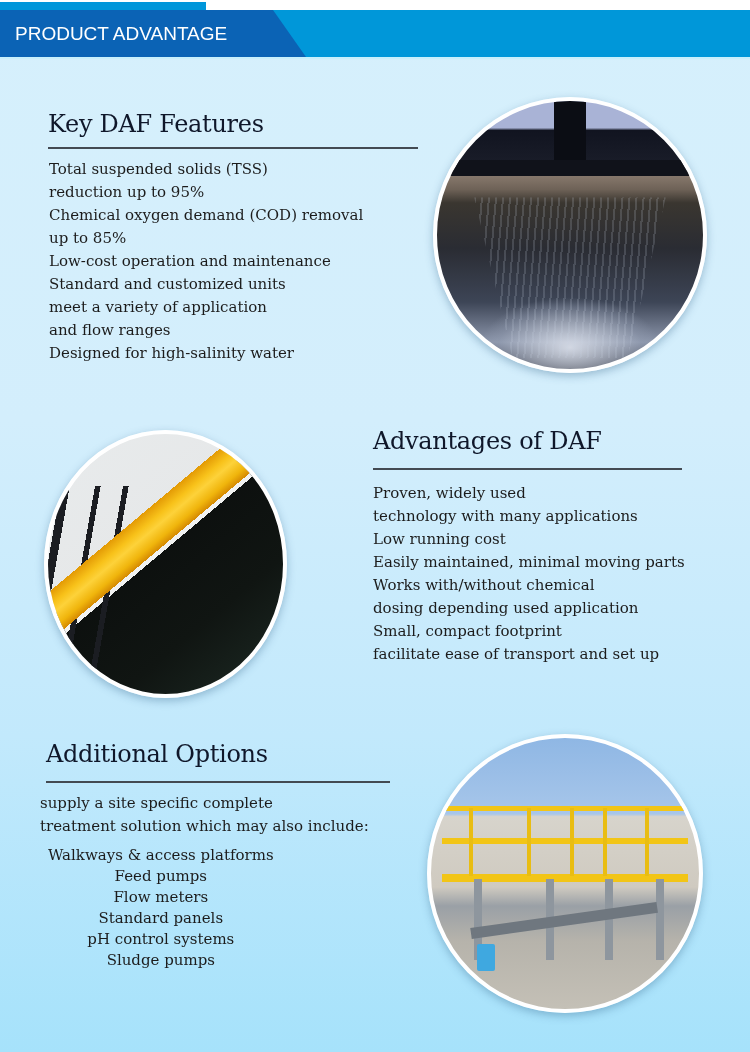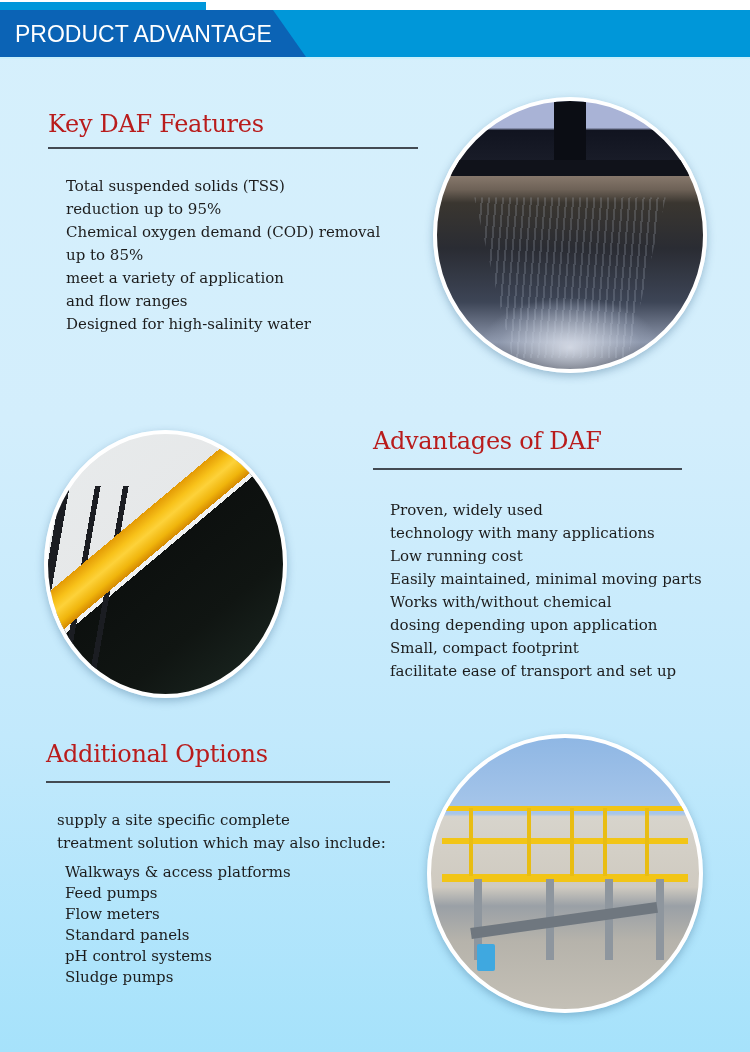--- a/index.html
+++ b/index.html
@@ -9,27 +9,27 @@
     font-family: "DejaVu Serif", "Liberation Serif", serif;
     color:#1d1d1d;
   }
   .topwhite { position:absolute; left:0; top:0; width:750px; height:10px; background:#ffffff; }
   .stripe { position:absolute; left:0; top:2px; width:206px; height:9px; background:#0096da;
             clip-path: polygon(0 0, 100% 0, 100% 100%, 0 100%); }
   .bar { position:absolute; left:0; top:10px; width:750px; height:47px; background:#0097d9; }
   .panel { position:absolute; left:0; top:10px; width:306px; height:47px; background:#0b63b5;
            clip-path: polygon(0 0, 273px 0, 306px 100%, 0 100%); }
   .banner-title { position:absolute; left:15px; top:19px; font-family:"Liberation Sans", sans-serif;
-                  font-size:23px; color:#ffffff; letter-spacing:0px; line-height:30px; }
+                  font-size:19px; color:#ffffff; letter-spacing:0px; line-height:30px; }
   .underbar { position:absolute; left:0; top:57px; width:750px; height:2px; background:#c8f0fc; }
 
-  .heading { position:absolute; font-family:"DejaVu Serif", serif; font-size:24px; color:#b91c1c;
+  .heading { position:absolute; font-family:"DejaVu Serif", serif; font-size:24px; color:#0f172a;
              line-height:30px; white-space:nowrap; letter-spacing:-0.3px; }
   .rule { position:absolute; height:2px; background:#434a52; }
-  .lines { position:absolute; margin:17px; padding:0; list-style:none; }
+  .lines { position:absolute; margin:0; padding:0; list-style:none; }
   .lines li { font-size:15px; line-height:23px; white-space:nowrap; color:#1c1c1c; }
   .lines.tight li { line-height:21px; }
 
   .circle { position:absolute; border-radius:50%; border:4px solid #ffffff; overflow:hidden;
             box-shadow: 0 3px 8px rgba(40,90,130,0.35); box-sizing:border-box; }
 
   
   .photo1 { background:
       radial-gradient(ellipse 45% 25% at 50% 92%, rgba(225,230,240,0.85), rgba(150,160,180,0.35) 60%, transparent 75%),
       linear-gradient(180deg, #a9b3d6 0%, #a9b3d6 10%, #111420 11%, #1a1d29 24%, #8b7c70 27%, #6e6257 33%, #3a3630 38%, #2a2c33 55%, #3d4556 75%, #8c96ab 90%, #2a2d38 100%);
@@ -72,20 +72,22 @@
 <div class="banner-title">PRODUCT ADVANTAGE</div>
 <div class="underbar"></div>
 
 <div class="heading" style="left:48px; top:109px;">Key DAF Features</div>
 <div class="rule" style="left:48px; top:147px; width:370px;"></div>
 <ul class="lines" style="left:49px; top:158px;">
   <li>Total suspended solids (TSS)</li>
   <li>reduction up to 95%</li>
   <li>Chemical oxygen demand (COD) removal</li>
   <li>up to 85%</li>
+  <li>Low-cost operation and maintenance</li>
+  <li>Standard and customized units</li>
   <li>meet a variety of application</li>
   <li>and flow ranges</li>
   <li>Designed for high-salinity water</li>
 </ul>
 <div class="circle photo1" style="left:433px; top:97px; width:274px; height:276px;">
   <div class="pipe"></div>
   <div class="beam"></div>
   <div class="fall"></div>
 </div>
 
@@ -95,32 +97,32 @@
   <div class="pipe"></div>
 </div>
 <div class="heading" style="left:373px; top:426px;">Advantages of DAF</div>
 <div class="rule" style="left:373px; top:468px; width:309px;"></div>
 <ul class="lines" style="left:373px; top:482px;">
   <li>Proven, widely used</li>
   <li>technology with many applications</li>
   <li>Low running cost</li>
   <li>Easily maintained, minimal moving parts</li>
   <li>Works with/without chemical</li>
-  <li>dosing depending upon application</li>
+  <li>dosing depending used application</li>
   <li>Small, compact footprint</li>
   <li>facilitate ease of transport and set up</li>
 </ul>
 
 <div class="heading" style="left:46px; top:739px;">Additional Options</div>
 <div class="rule" style="left:46px; top:781px; width:344px;"></div>
 <ul class="lines" style="left:40px; top:792px;">
   <li>supply a site specific complete</li>
   <li>treatment solution which may also include:</li>
 </ul>
-<ul class="lines tight" style="left:48px; top:845px;">
+<ul class="lines tight" style="left:48px; top:845px;text-align:center;">
   <li>Walkways &amp; access platforms</li>
   <li>Feed pumps</li>
   <li>Flow meters</li>
   <li>Standard panels</li>
   <li>pH control systems</li>
   <li>Sludge pumps</li>
 </ul>
 <div class="circle photo3" style="left:427px; top:734px; width:276px; height:279px;">
   <div class="rail" style="top:25%;"></div>
   <div class="rail" style="top:37%;"></div>

